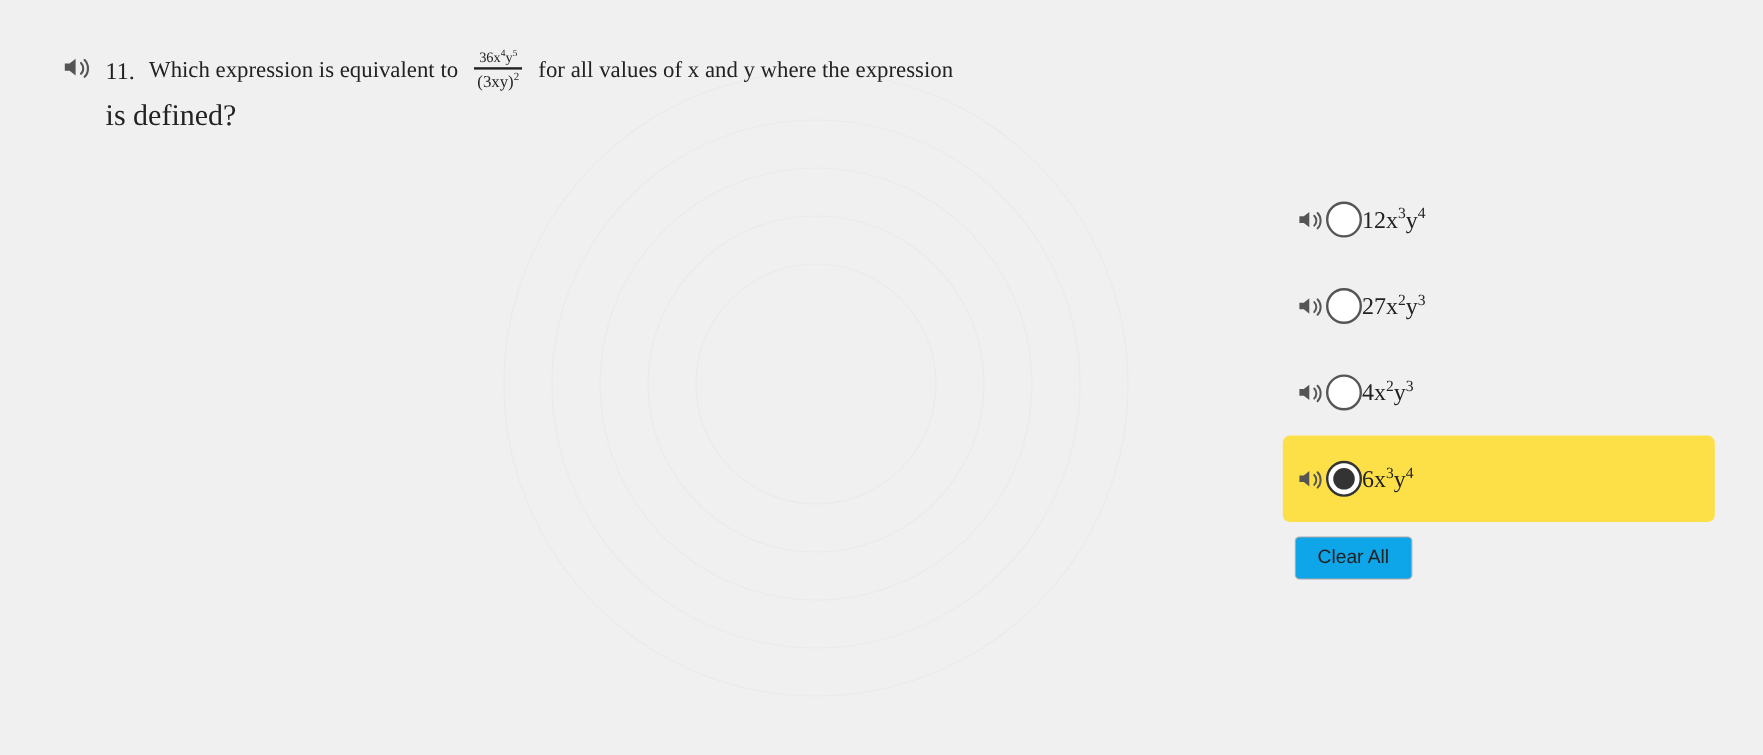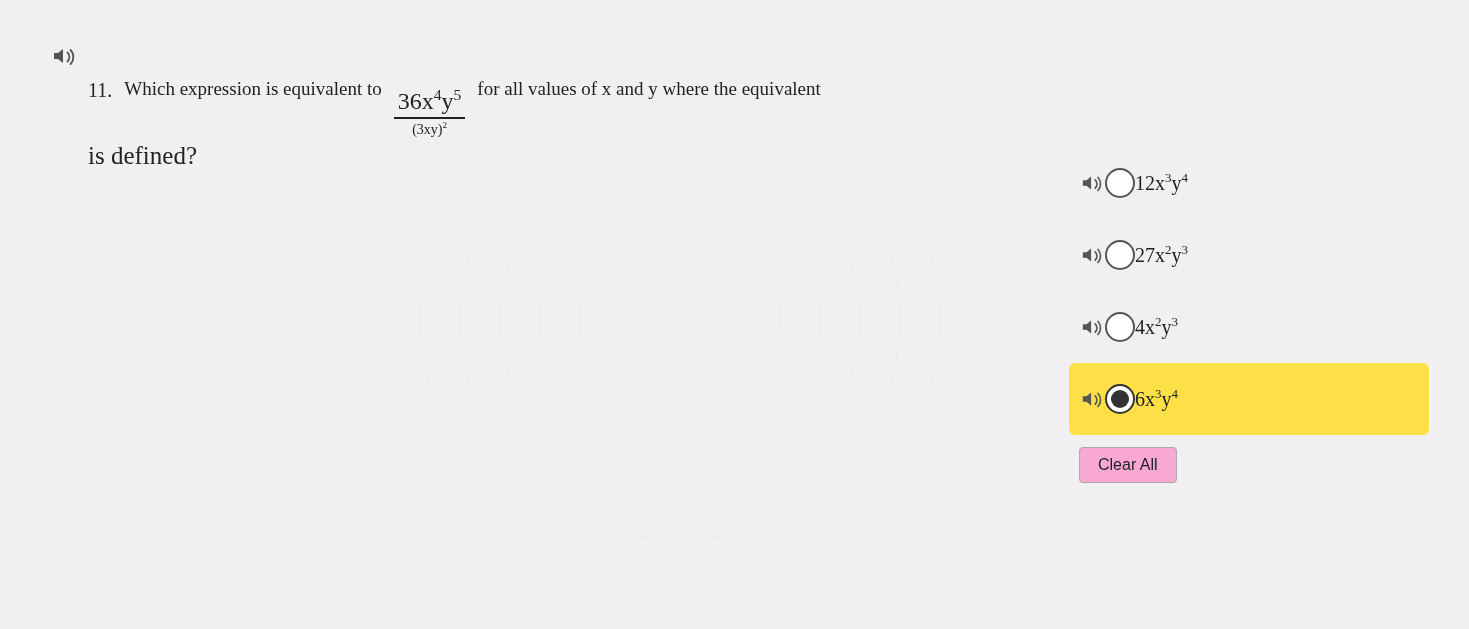--- a/index.html
+++ b/index.html
@@ -85,23 +85,22 @@
       flex-direction: column;
       align-items: center;
       vertical-align: middle;
       margin: 0 4px;
       line-height: 1.2;
     }
 
     .fraction-num {
       border-bottom: 2px solid #222;
       padding: 0 4px 1px 4px;
-      font-size: 24px;
+      font-size: 12px;
       font-weight: 400;
-      margin-top: 46px;
     }
 
     .fraction-den {
       padding: 1px 4px 0 4px;
       font-size: 14px;
       font-weight: 400;
     }
 
     sup {
       font-size: 0.65em;
@@ -173,21 +172,21 @@
     }
 
     
     .bottom-row {
       display: flex;
       justify-content: flex-start;
       padding: 12px 10px 0 10px;
     }
 
     .clear-all-btn {
-      background: #f9a8d4;
+      background: #0ea5e9;
       border: 1.5px solid #aaa;
       border-radius: 4px;
       padding: 8px 18px;
       font-size: 16px;
       color: #222;
       cursor: pointer;
       font-family: Arial, sans-serif;
     }
 
     
@@ -224,21 +223,21 @@
       </div>
       <div class="question-text-wrap">
         <div class="question-line1">
           <span class="question-number">11.</span>
           <span>Which expression is equivalent to</span>
 
           <span class="fraction">
             <span class="fraction-num">36x<sup>4</sup>y<sup>5</sup></span>
             <span class="fraction-den">(3xy)<sup>2</sup></span>
           </span>
-          <span>for all values of x and y where the equivalent</span>
+          <span>for all values of x and y where the expression</span>
         </div>
         <div class="question-line2">is defined?</div>
       </div>
     </div>
   </div>
 
   <div class="answers-panel">
 
     <div class="answer-row">
       <div class="answer-speaker">

